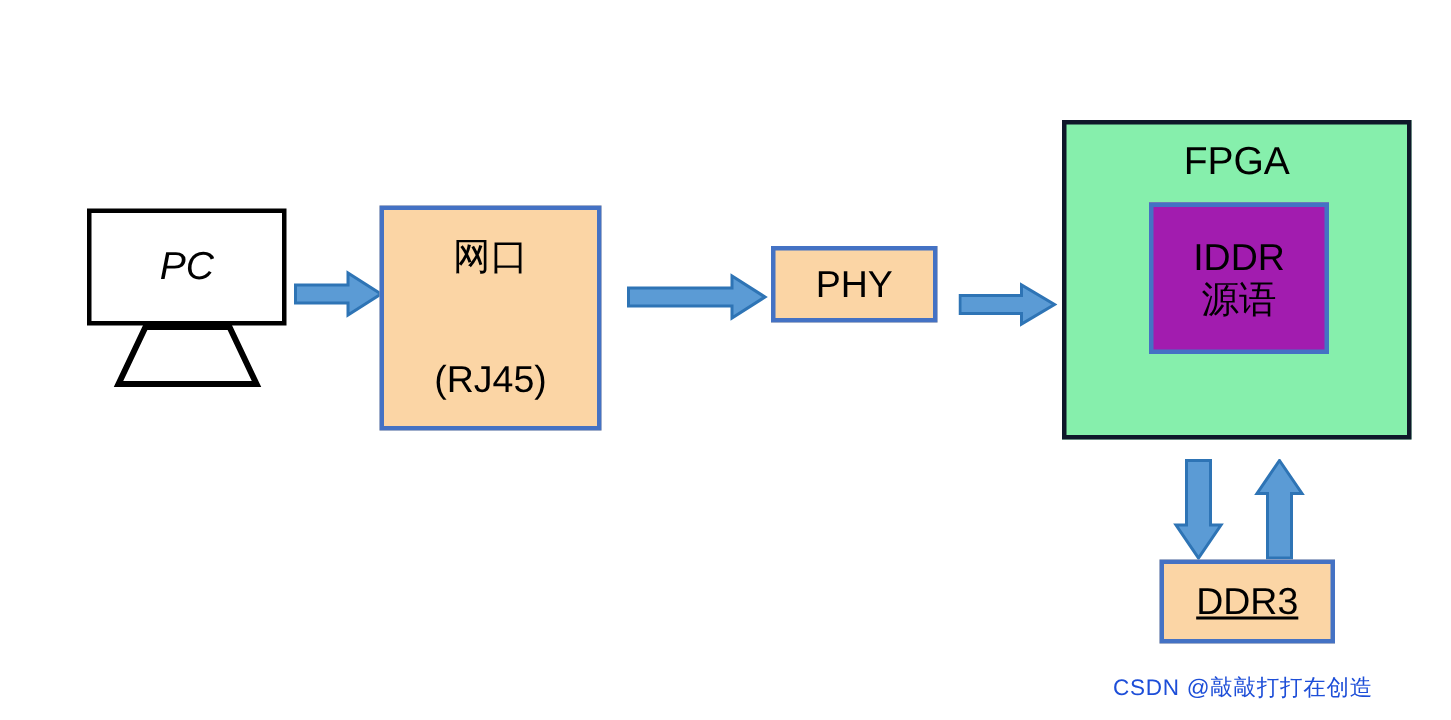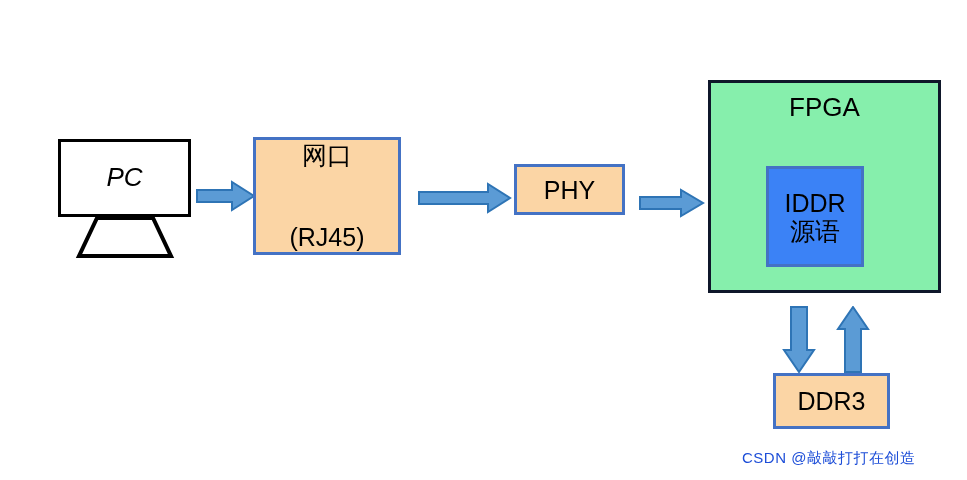--- a/index.html
+++ b/index.html
@@ -43,21 +43,21 @@
     left: 75px;
     top: 216px;
     width: 100px;
     height: 42px;
   }
   
   #net-port-box {
     left: 253px;
     top: 137px;
     width: 148px;
-    height: 118px;
+    height: 150px;
     border: 3px solid #4472C4;
     background: #FBD5A5;
     font-size: 25px;
     flex-direction: column;
     gap: 34px;
   }
   #net-port-box .l1 { display: block; }
   #net-port-box .l2 { display: block; margin-top: 20px; }
   
   #phy-box {
@@ -84,37 +84,38 @@
     left: 0;
     top: 10px;
     width: 100%;
     text-align: center;
     font-size: 26px;
     color: #000;
   }
   
   #iddr-box {
     left: 766px;
-    top: 166px;
-    width: 98px;
+    top: 135px;
+    width: 120px;
     height: 101px;
     border: 3px solid #4472C4;
-    background: #3b82f6;
+    background: #a21caf;
     font-size: 25px;
     flex-direction: column;
   }
   
   #ddr3-box {
     left: 773px;
     top: 373px;
     width: 117px;
     height: 56px;
     border: 3px solid #4472C4;
     background: #FBD5A5;
     font-size: 25px;
+    text-decoration: underline;
   }
   .arrow {
     position: absolute;
   }
   
   #watermark {
     position: absolute;
     left: 742px;
     top: 449px;
     font-size: 15px;

